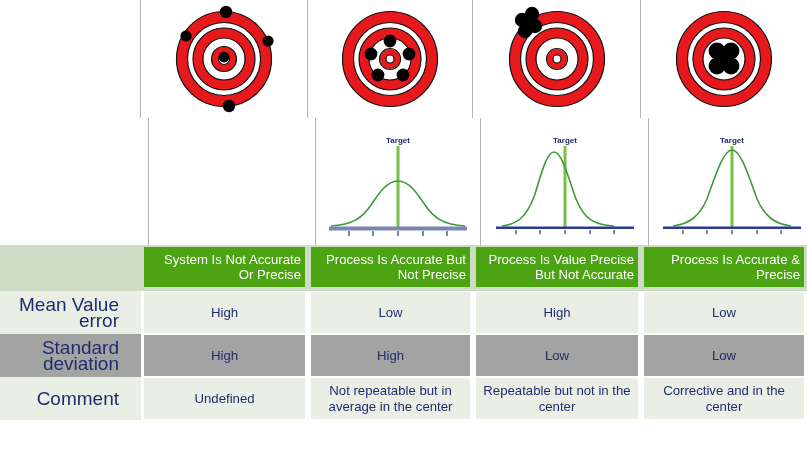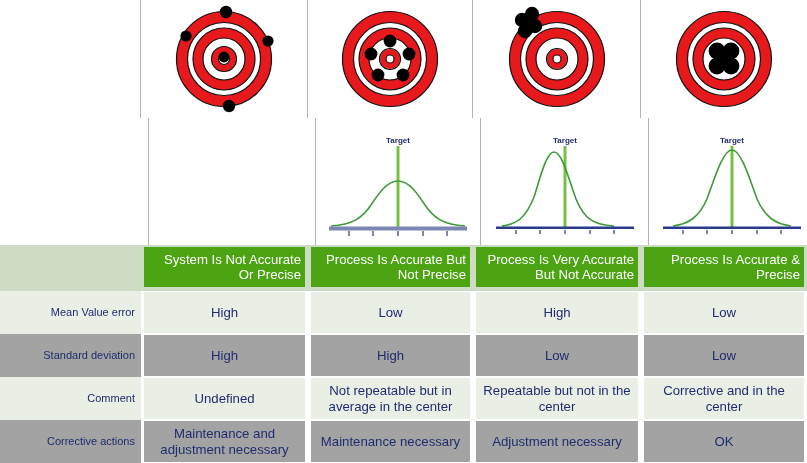--- a/index.html
+++ b/index.html
@@ -72,23 +72,23 @@
     font-size:13.2px;
     line-height:15.5px;
     padding:0 5px;
     box-sizing:border-box;
   }
   .labbox{
     height:43px;
     display:flex;align-items:center;justify-content:flex-end;
     text-align:right;
     color:#1f2d6e;
-    font-size:11px;
+    font-size:19px;
     line-height:15.5px;
-    padding:0 6px 0 4px;
+    padding:0 22px 0 4px;
     box-sizing:border-box;
   }
   .light .dbox,.light .labbox{background:#eaefe6;}
   .dark  .dbox,.dark  .labbox{background:#a3a3a3;}
   .light{background:#ffffff;}
   .dark{background:#ffffff;}
 
   
   .w0{width:141px;flex:0 0 141px;}
   .w1{width:167px;flex:0 0 167px;}
@@ -269,21 +269,21 @@
 
   <div class="row row-head">
     <div class="cell w0 lab"></div>
     <div class="cell w1">
       <div class="head-box">System Is Not Accurate Or Precise</div>
     </div>
     <div class="cell w2">
       <div class="head-box">Process Is Accurate But Not Precise</div>
     </div>
     <div class="cell w3">
-      <div class="head-box">Process Is Very Accurate But Not Accurate</div>
+      <div class="head-box">Process Is Value Precise But Not Accurate</div>
     </div>
     <div class="cell w4">
       <div class="head-box">Process Is Accurate &amp; Precise</div>
     </div>
   </div>
 
   <div class="row drow light">
     <div class="cell w0">
       <div class="labbox">Mean Value error</div>
     </div>
@@ -330,31 +330,14 @@
       <div class="dbox">Not repeatable but in average in the center</div>
     </div>
     <div class="cell w3">
       <div class="dbox">Repeatable but not in the center</div>
     </div>
     <div class="cell w4">
       <div class="dbox">Corrective and in the center</div>
     </div>
   </div>
 
-  <div class="row drow dark">
-    <div class="cell w0">
-      <div class="labbox">Corrective actions</div>
-    </div>
-    <div class="cell w1">
-      <div class="dbox">Maintenance and adjustment necessary</div>
-    </div>
-    <div class="cell w2">
-      <div class="dbox">Maintenance necessary</div>
-    </div>
-    <div class="cell w3">
-      <div class="dbox">Adjustment necessary</div>
-    </div>
-    <div class="cell w4">
-      <div class="dbox">OK</div>
-    </div>
-  </div>
 
 </div>
 
 </body></html>

